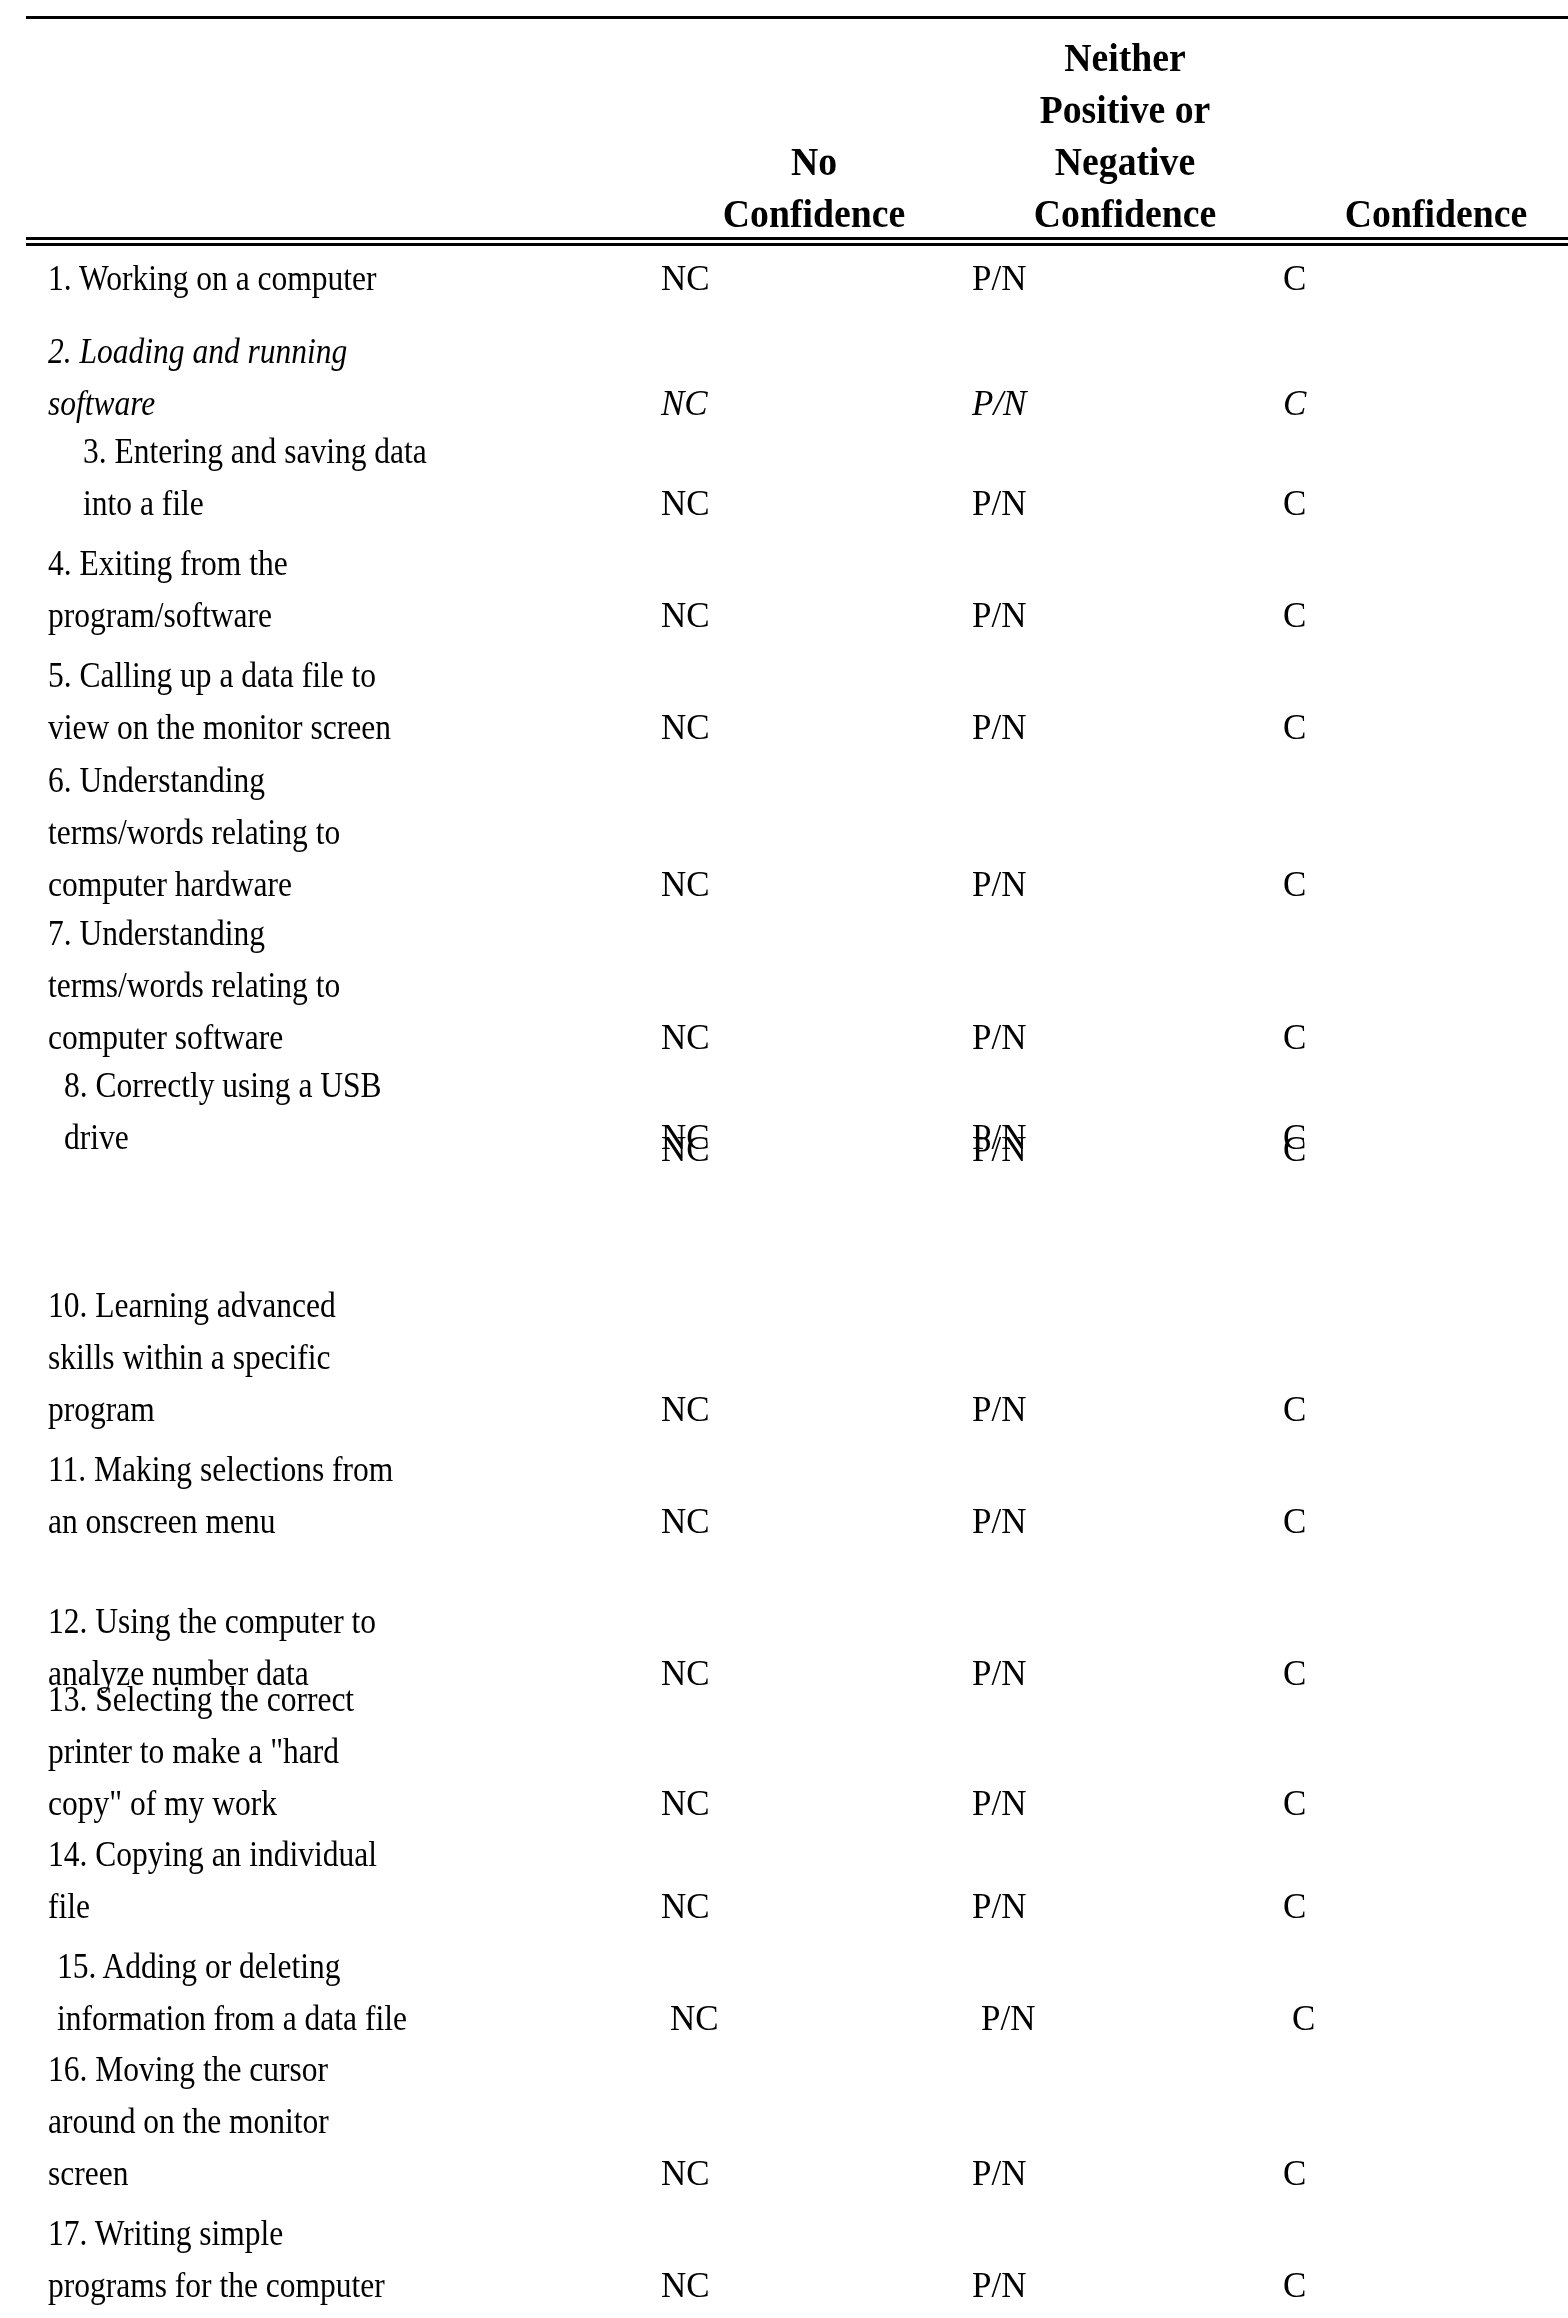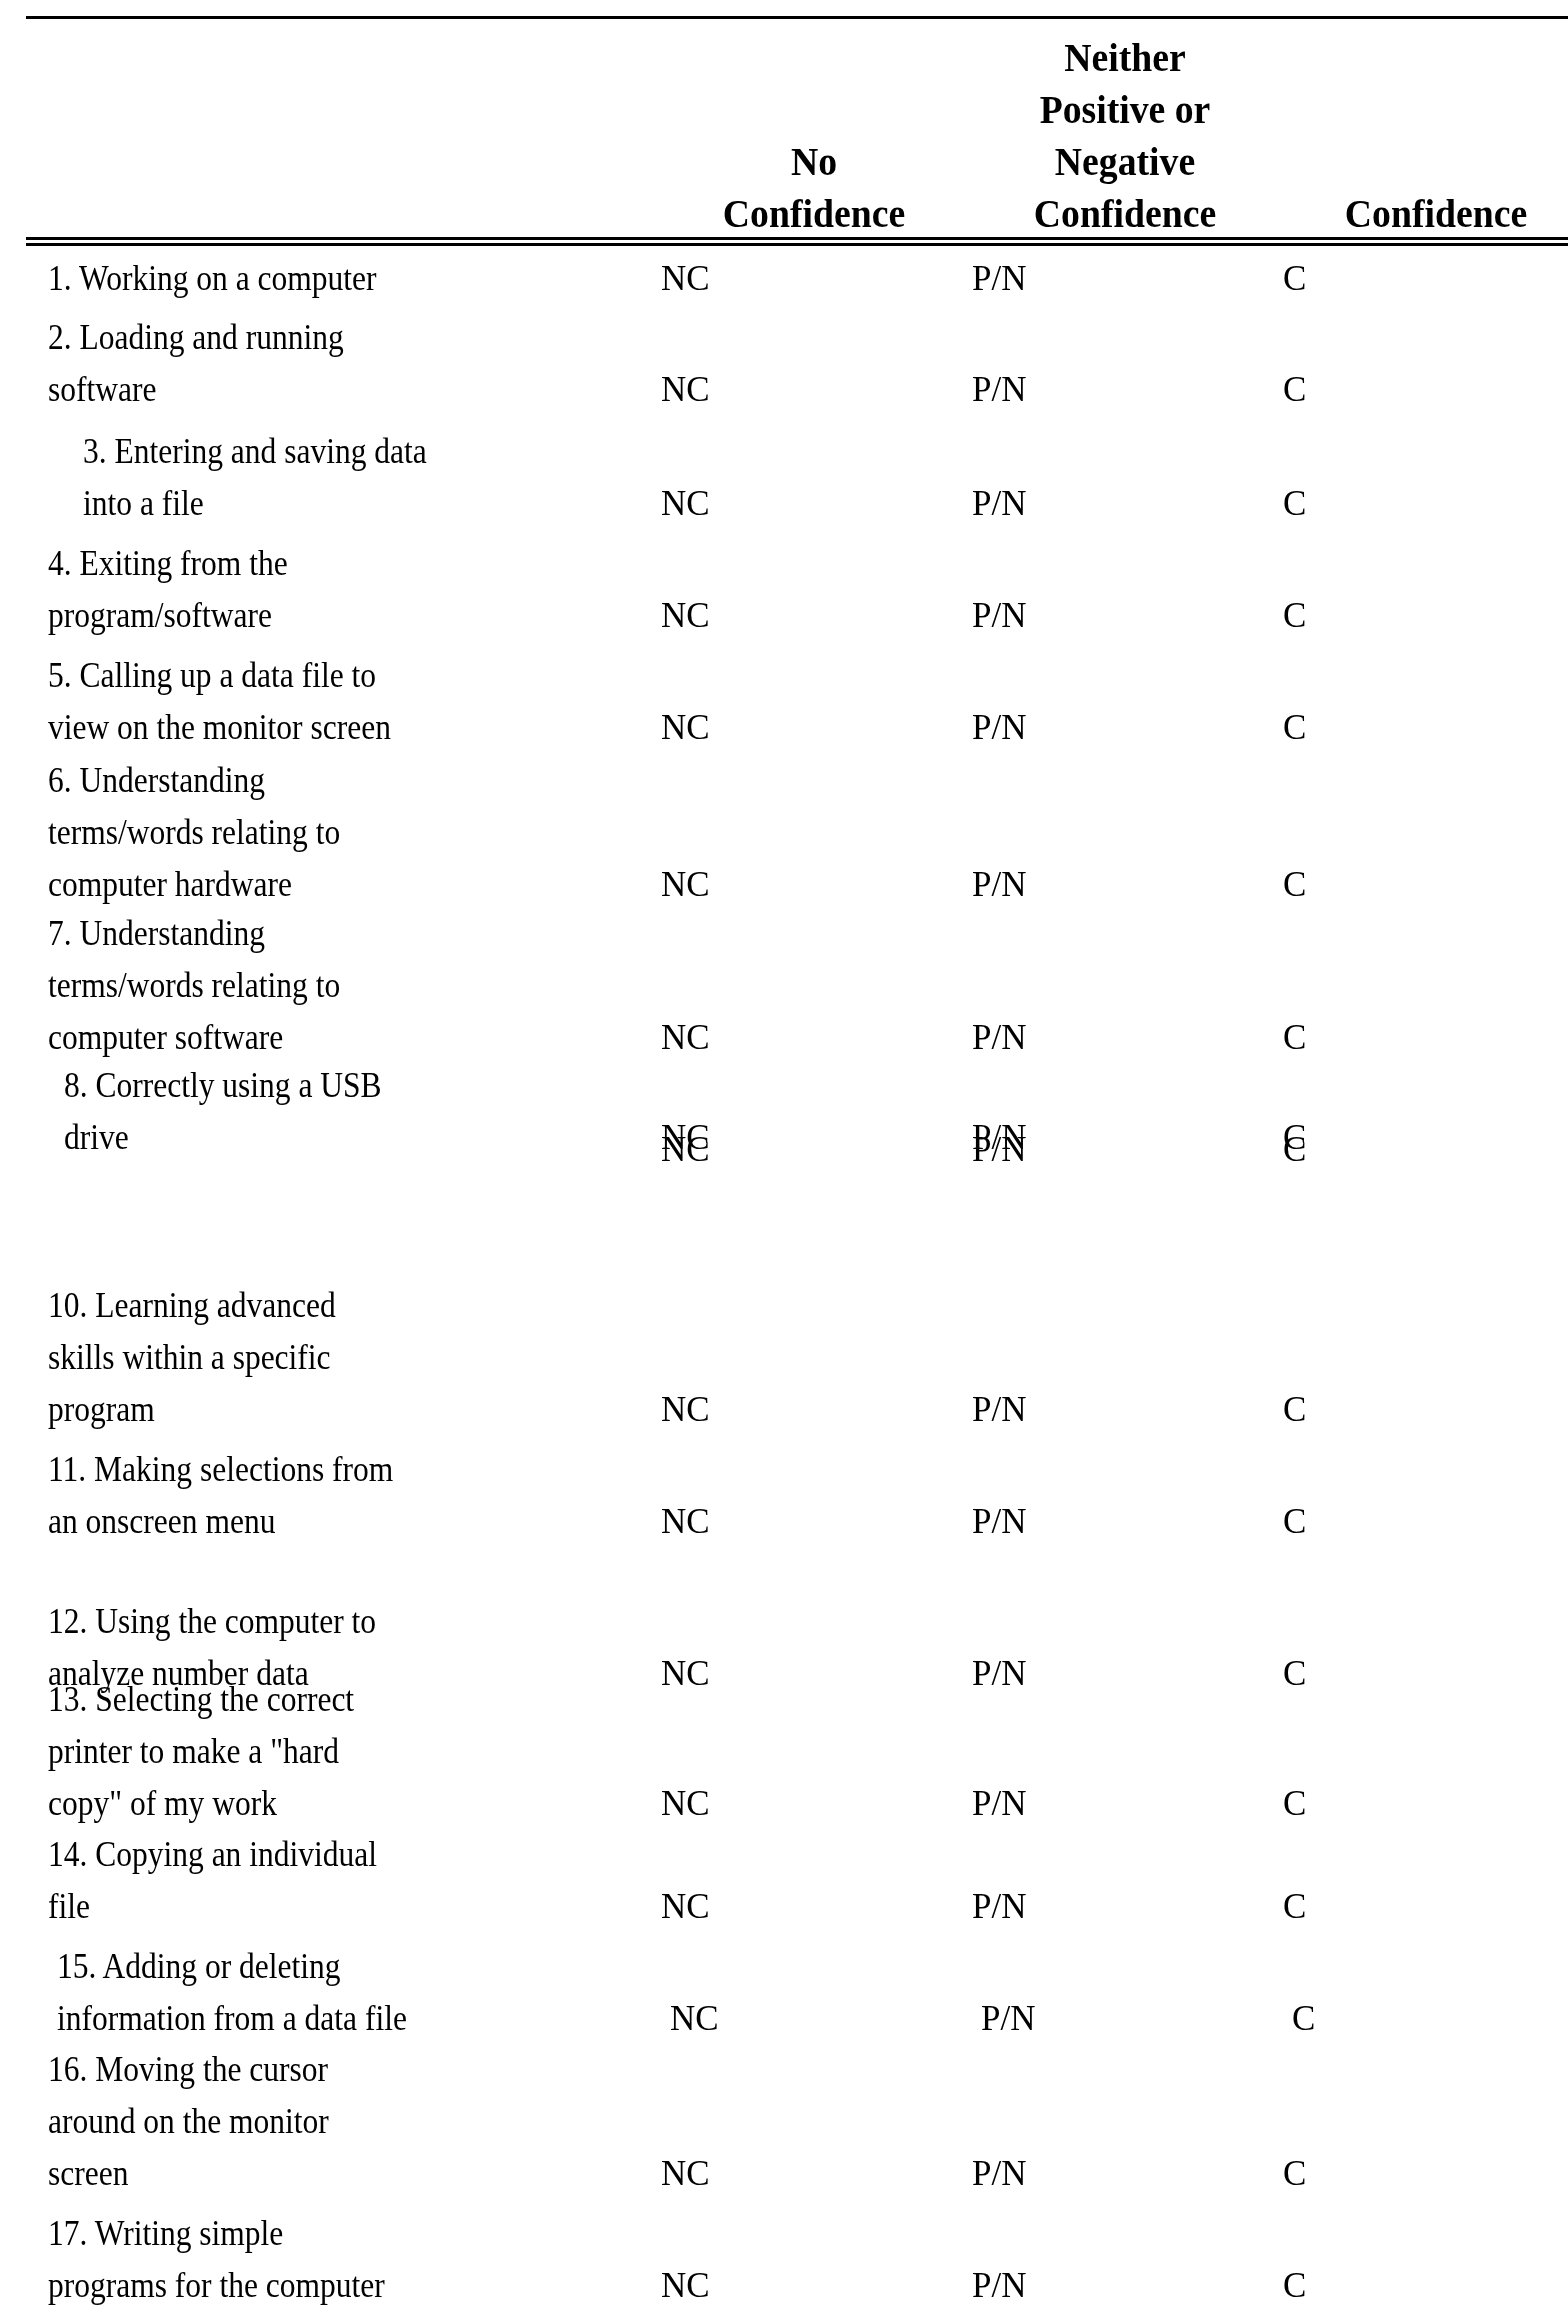--- a/index.html
+++ b/index.html
@@ -21,21 +21,21 @@
 
   .row { position: absolute; left: 0; width: 1569px; font-size: 35px; line-height: 52px; }
   .row .item { position: absolute; left: 48px; width: 611px; }
   .row .item span { display: block; white-space: nowrap; transform: scaleX(0.9); transform-origin: left center; }
   .row .cell { position: absolute; bottom: 0; width: 306px; text-align: left; white-space: nowrap; }
   .row .cell.nc { left: 661px; }
   .row .cell.pn { left: 972px; }
   .row .cell.c  { left: 1283px; }
   .row .item { position: relative; }
 
-  .r1  { top: 253px; } .r2  { top: 312px; }   .r3  { top: 426px; padding-left: 35px; }
+  .r1  { top: 253px; } .r2  { top: 326px; font-style: italic; }   .r3  { top: 426px; padding-left: 35px; }
   .r4  { top: 538px; }   .r5  { top: 650px; }   .r6  { top: 755px; }
   .r7  { top: 908px; } .r8 { top: 1060px; padding-left: 16px; }  .r9  { top: 1176px; }
   .r10 { top: 1280px; } .r11 { top: 1444px; } .r12 { top: 1596px; }
   .r13 { top: 1674px; } .r14 { top: 1829px; } .r15 { top: 1941px; margin-left: 9px; }
   .r16 { top: 2044px; } .r17 { top: 2208px; }
 </style>
 </head>
 <body>
 
 <div class="rule top"></div>

